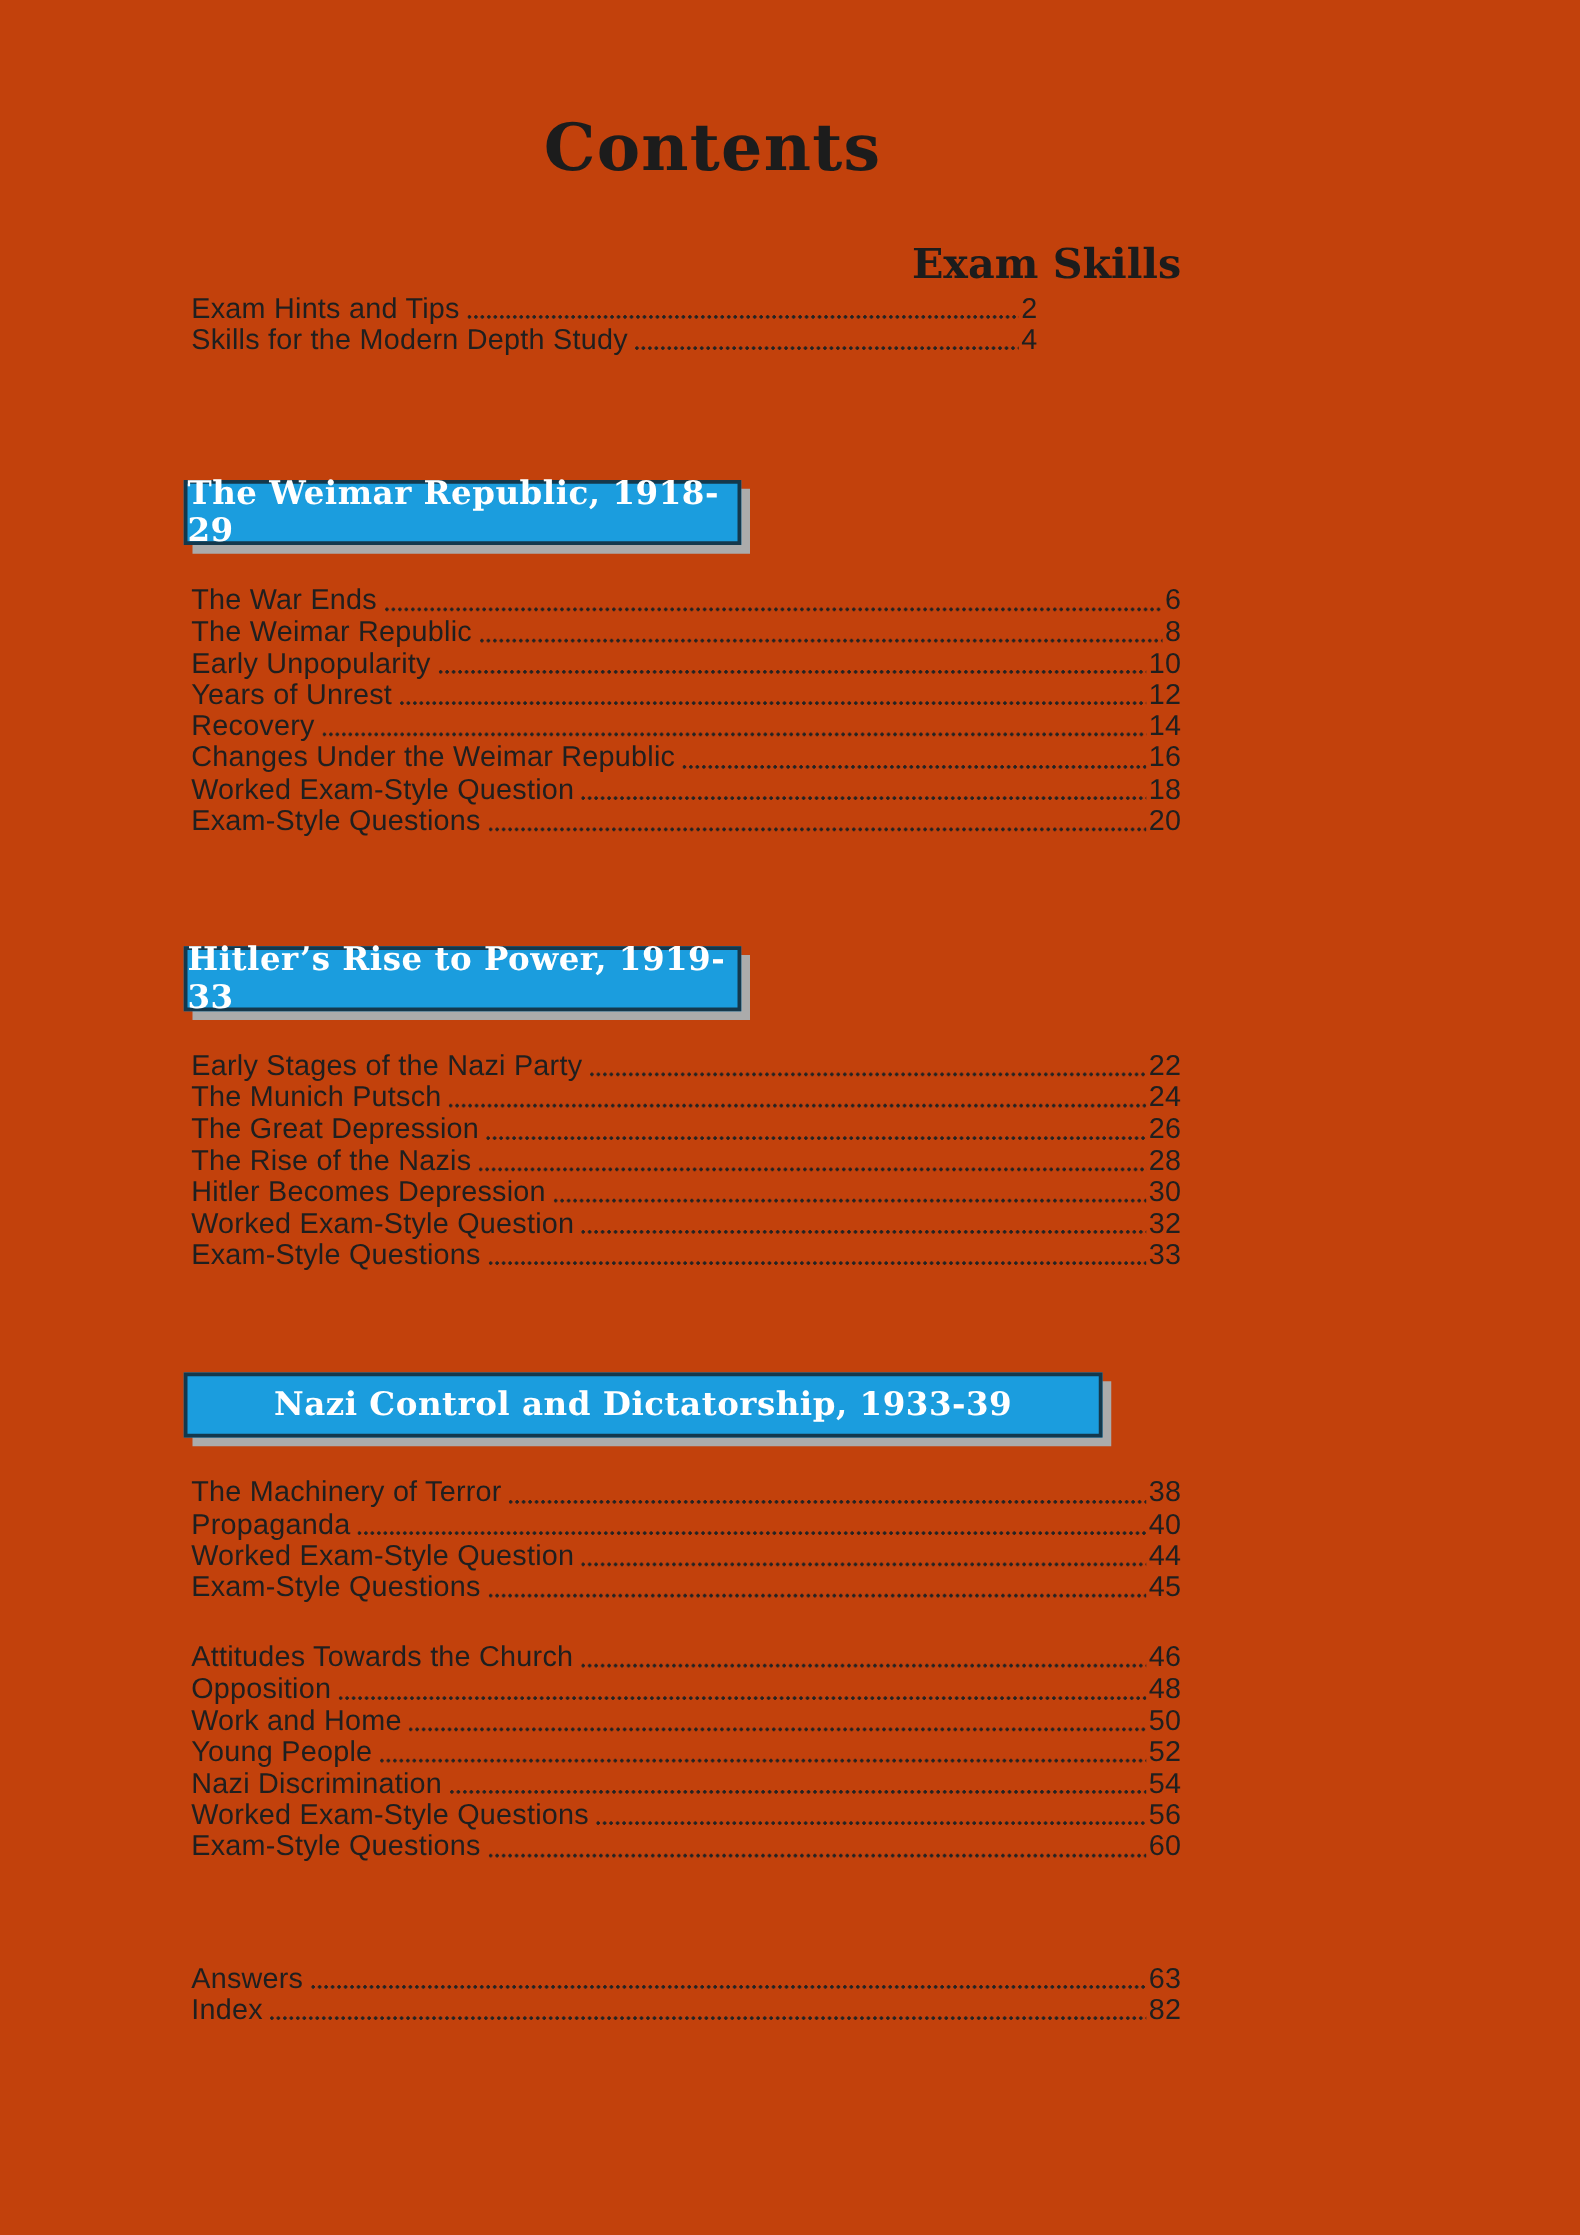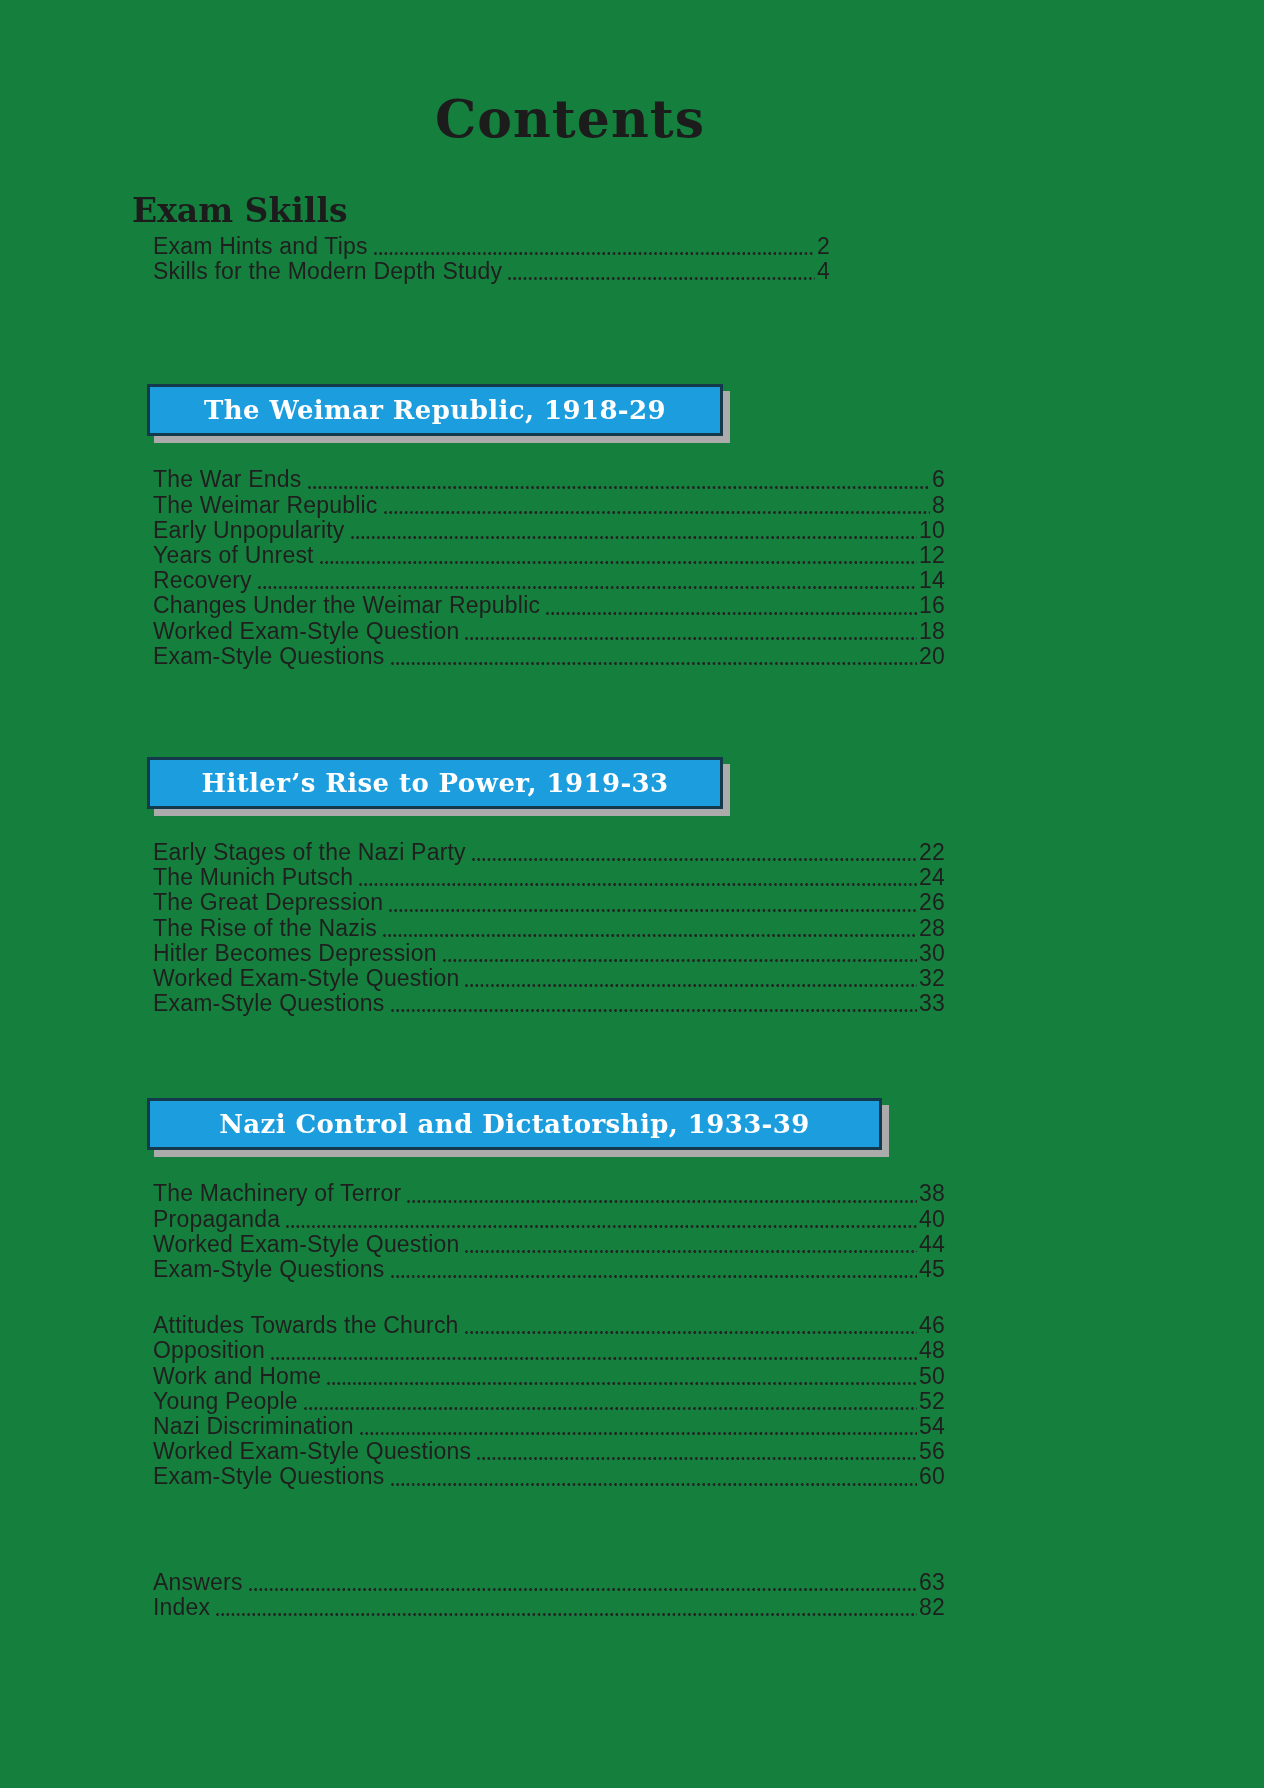--- a/index.html
+++ b/index.html
@@ -1,20 +1,20 @@
 <!DOCTYPE html>
 <html style="--banner-background: #1B9DDE; --banner-border: #14384C; --banner-text: #FFFFFF; --banner-shadow: #ABABAB; --body-text: #1F1F1F;"><head>
 <meta charset="utf-8">
 <style>
   html, body { margin: 0; padding: 0; background: #ffffff; }
   .page {
     position: relative;
     width: 1264px;
     height: 1788px;
-    background: #15803d;
+    background: #c2410c;
     overflow: hidden;
     font-family: "Liberation Sans", sans-serif;
   }
   .content {
     margin-left: 130px;
     width: 815px; 
     padding-top: 88px;
   }
   .page-title {
     width: 880px;
@@ -26,21 +26,22 @@
     color: #1c1c1c;
     letter-spacing: 1px;
     margin: 0 0 42px 0;
   }
   .plain-heading {
     font-family: "DejaVu Serif", serif;
     font-weight: bold;
     font-size: 33px;
     line-height: 38px;
     color: #1c1c1c;
-    margin: 0 0 4px 2px;
+    margin: 0 0 4px 16px;
+    text-align: right;
   }
   .rows {
     padding-left: 23px;
     color: var(--body-text, #1f1f1f);
     font-weight: 300;
   }
   .rows.narrow { padding-right: 115px; } 
   .row {
     display: flex;
     align-items: baseline;
@@ -68,21 +69,21 @@
     justify-content: center;
     background: var(--banner-background, #1B9DDE);
     border: 3px solid var(--banner-border, #14384C);
     box-shadow: 7px 7px 0 var(--banner-shadow, #ABABAB);
     font-family: "DejaVu Serif", serif;
     font-weight: bold;
     font-size: 26px;
     letter-spacing: 0.4px;
     color: var(--banner-text, #ffffff);
   }
-  .banner.w-normal { width: 576px; }
+  .banner.w-normal { width: 446px; }
   .banner.w-wide   { width: 735px; }
   
   .sec-exam    { margin-top: 0; }
   .banner-1    { margin-top: 100px; }
   .banner-2    { margin-top: 88px; }
   .banner-3    { margin-top: 82px; }
   .banner-4    { margin-top: 77px; }
   .after-banner { margin-top: 31px; }
   .footer-rows { margin-top: 80px; }
 </style>

